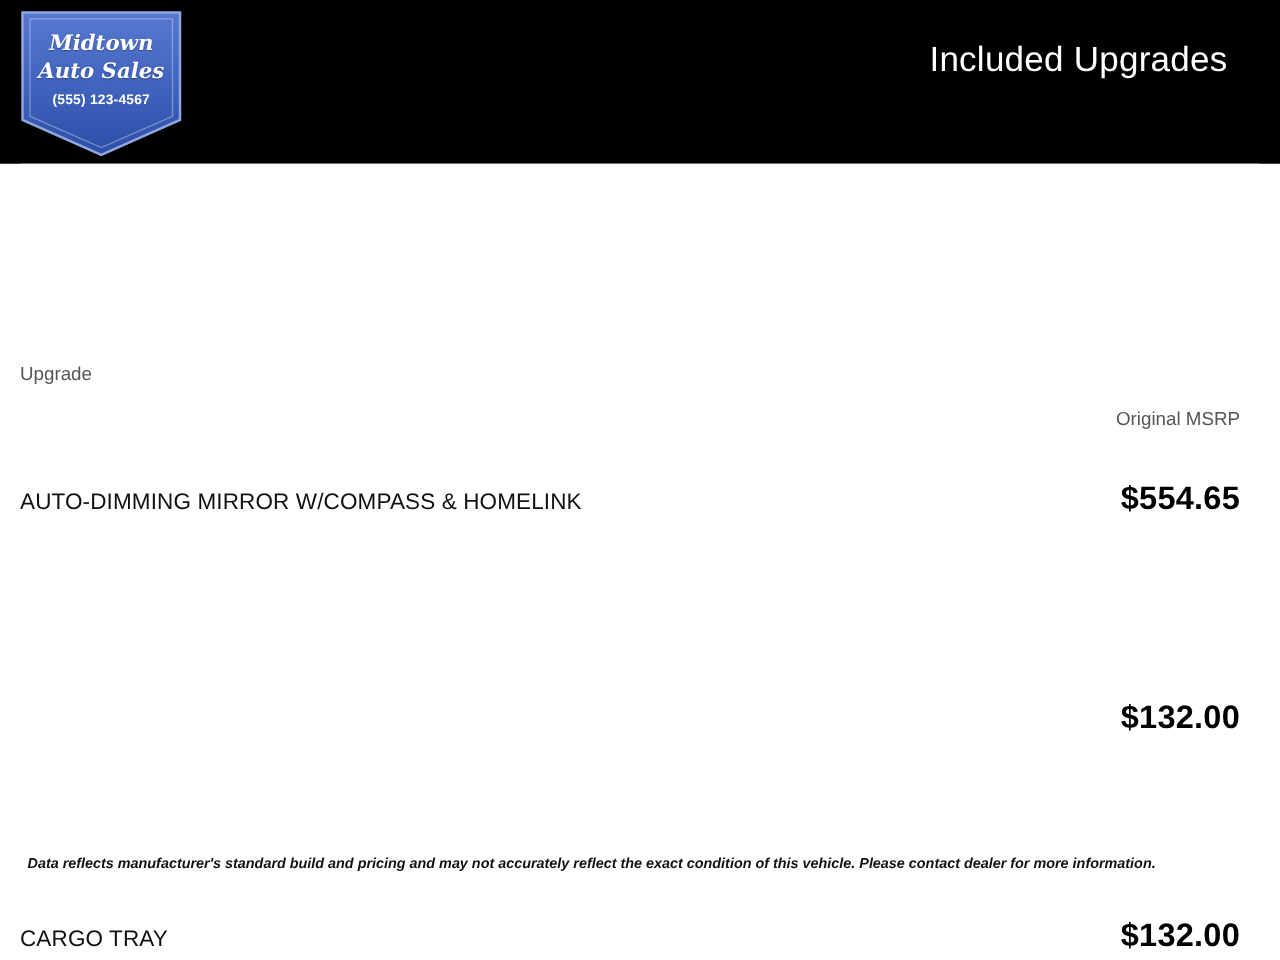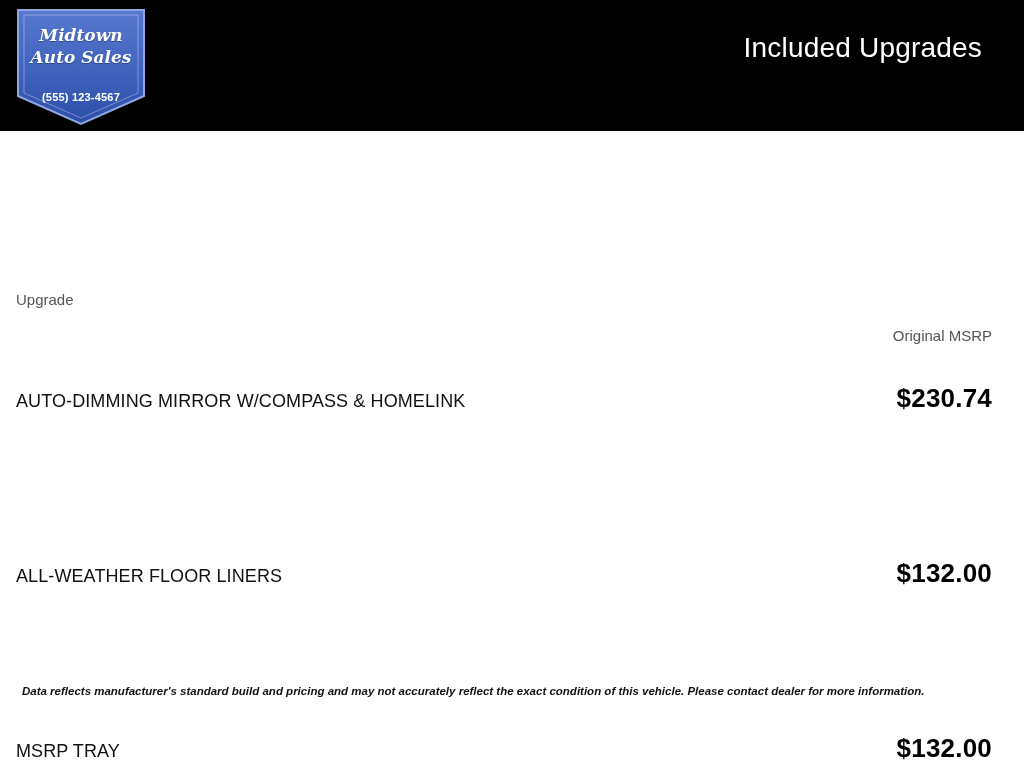--- a/index.html
+++ b/index.html
@@ -77,21 +77,21 @@
     font-style: italic;
     font-weight: 700;
     color: #ffffff;
     font-size: 17px;
     line-height: 22px;
     text-shadow: 0 1px 1px rgba(0,0,0,0.35);
     white-space: nowrap;
   }
 
   .badge-phone {
-    margin-top: 23px;
+    margin-top: 6px;
     font-family: "Liberation Sans", sans-serif;
     font-size: 11px;
     font-weight: 700;
     color: #ffffff;
     letter-spacing: 0.2px;
   }
 
   
   .content {
     position: relative;
@@ -186,30 +186,29 @@
 
   <div class="content">
 
     <div class="col-head left">Upgrade</div>
     <div class="col-head right">Original MSRP</div>
 
     <div class="rows">
 
       <div class="row">
         <div class="row-label">AUTO-DIMMING MIRROR W/COMPASS &amp; HOMELINK</div>
-        <div class="row-price">$230.74</div>
+        <div class="row-price">$554.65</div>
       </div>
 
       <div class="row">
-        <div class="row-label">ALL-WEATHER FLOOR LINERS</div>
         <div class="row-price">$132.00</div>
       </div>
 
       <div class="row">
-        <div class="row-label">MSRP TRAY</div>
+        <div class="row-label">CARGO TRAY</div>
         <div class="row-price">$132.00</div>
       </div>
 
     </div>
   </div>
 
   <div class="disclaimer">Data reflects manufacturer's standard build and pricing and may not accurately reflect the exact condition of this vehicle. Please contact dealer for more information.</div>
 
 </div>
 

